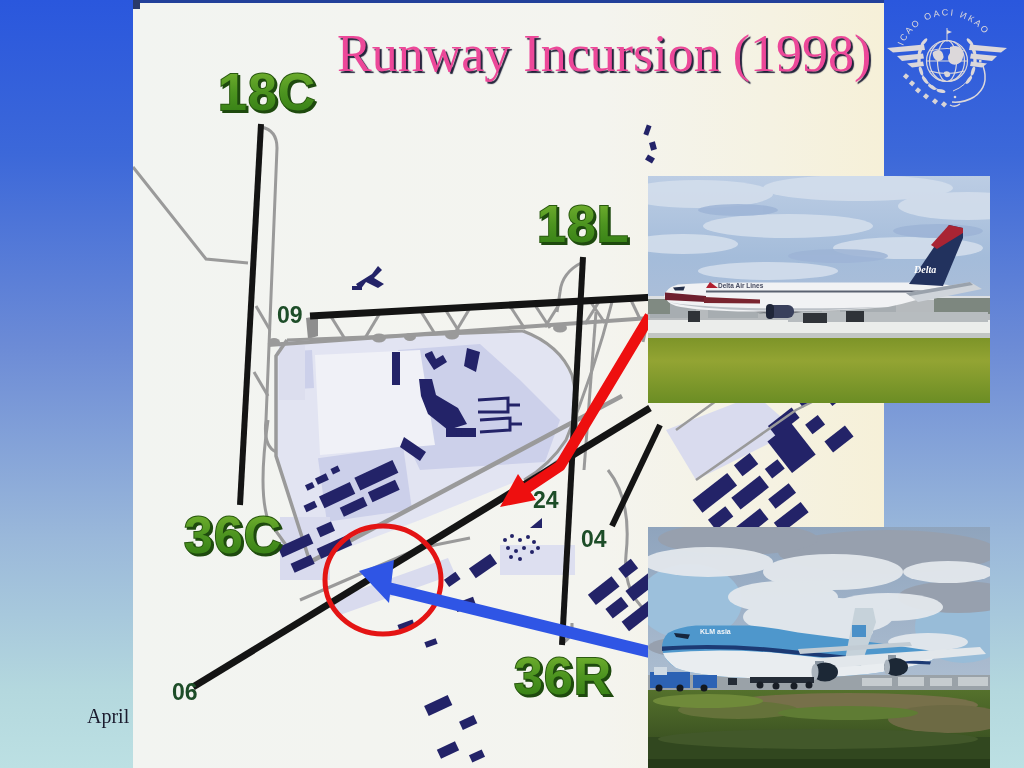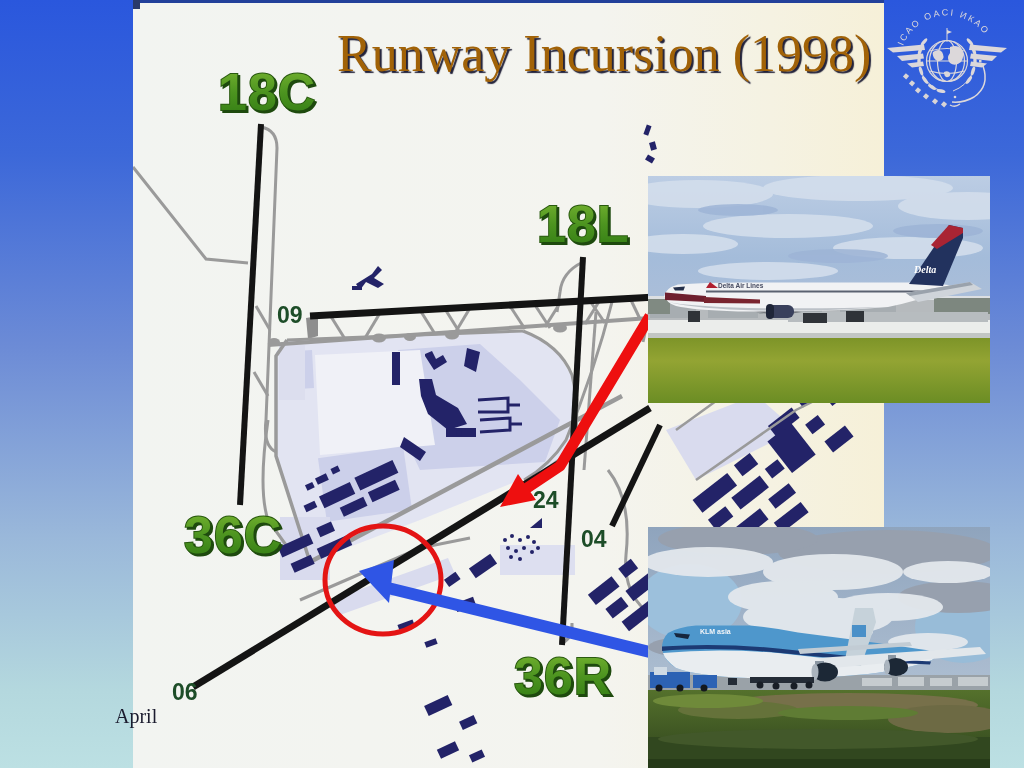--- a/index.html
+++ b/index.html
@@ -500,15 +500,15 @@
     <rect x="49" y="99" width="4.4" height="4.4" transform="rotate(42 51 101)"></rect>
     <rect x="58" y="102" width="4.4" height="4.4" transform="rotate(42 60 104)"></rect>
   </g>
 
   <path d="M99,66 Q106,86 90,97 Q80,103 68,102" fill="none" stroke="#dcd8da" stroke-width="1.5"></path>
   <path d="M66,105 q5,3 10,-1" fill="none" stroke="#dcd8da" stroke-width="1.4"></path>
   <rect x="95" y="60" width="2.5" height="2.5" fill="#dcd8da"></rect>
   <circle cx="71" cy="97" r="1.3" fill="#dcd8da"></circle>
 </svg>
 
-<div class="abs" style="left:337px;top:24px;width:545px;font-family:'Liberation Serif',serif;font-weight:normal;font-size:52px;color:#a16207;text-shadow:2px 2px 1px #22223a;white-space:nowrap;">Runway Incursion (1998)</div>
-
-<div class="abs" style="left:87px;top:705px;font-family:'Liberation Serif',serif;font-size:20px;color:#1b1b2e;margin-left:28px;">April</div>
+<div class="abs" style="left:337px;top:24px;width:545px;font-family:'Liberation Serif',serif;font-weight:normal;font-size:52px;color:#ec4899;text-shadow:2px 2px 1px #22223a;white-space:nowrap;">Runway Incursion (1998)</div>
+
+<div class="abs" style="left:87px;top:705px;font-family:'Liberation Serif',serif;font-size:20px;color:#1b1b2e;">April</div>
 
 </body></html>

